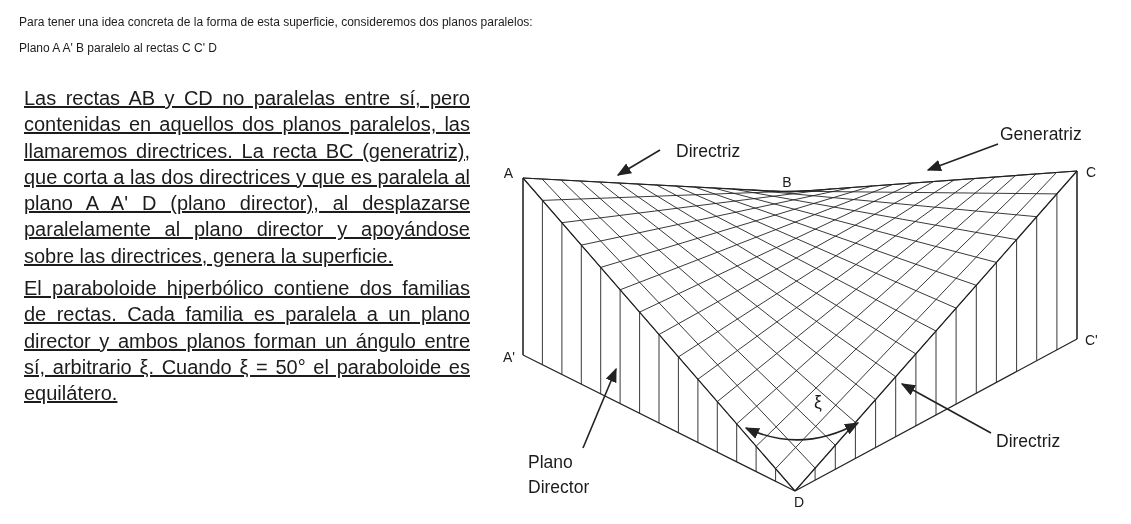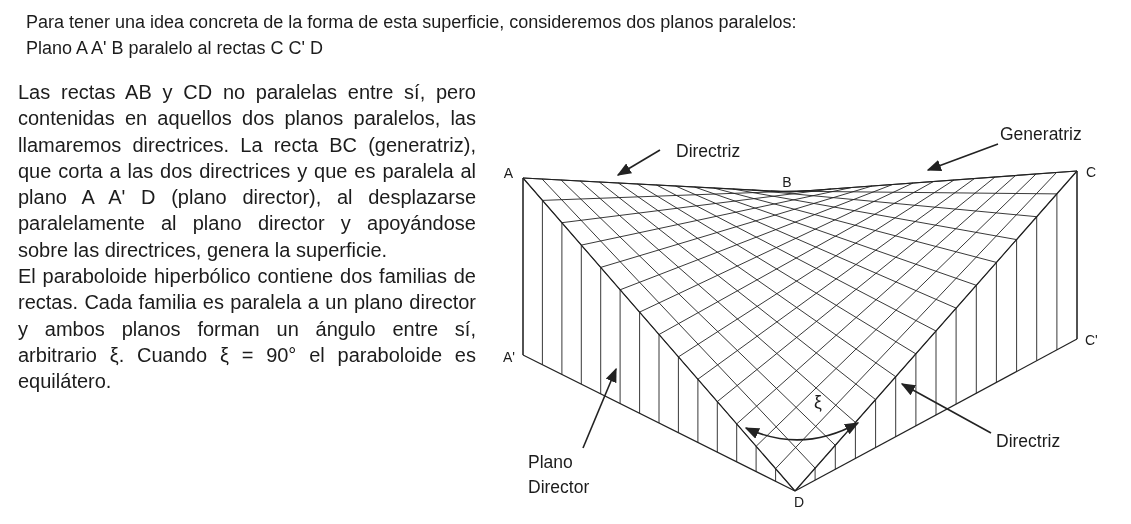--- a/index.html
+++ b/index.html
@@ -8,34 +8,34 @@
     background: #ffffff;
     overflow: hidden;
   }
   body {
     position: relative;
     font-family: "Liberation Sans", sans-serif;
     color: #1c1c1c;
   }
   .intro {
     position: absolute;
-    left: 26px; top: 9px;
+    left: 19px; top: 9px;
     width: 1105px;
-    font-size: 18px;
+    font-size: 12px;
     line-height: 26px;
   }
   .left-col {
     position: absolute;
     left: 18px; top: 79px;
     width: 458px;
     font-size: 20px;
     line-height: 26.3px;
     text-align: justify;
   }
-  .left-col p { margin: 0; }
+  .left-col p { margin: 6px; text-decoration: underline; }
   .diagram {
     position: absolute;
     left: 485px; top: 118px;
     width: 646px; height: 406px;
   }
   .diagram svg { display: block; }
   .diagram text {
     font-family: "Liberation Sans", sans-serif;
     fill: #1c1c1c;
   }
@@ -45,21 +45,21 @@
 
 <div class="page">
 
   <div class="intro">
     <div>Para tener una idea concreta de la forma de esta superficie, consideremos dos planos paralelos:</div>
     <div>Plano A A' B paralelo al rectas C C' D</div>
   </div>
 
   <div class="left-col">
     <p>Las rectas AB y CD no paralelas entre sí, pero contenidas en aquellos dos planos paralelos, las llamaremos directrices. La recta BC (generatriz), que corta a las dos directrices y que es paralela al plano A A' D (plano director), al desplazarse paralelamente al plano director y apoyándose sobre las directrices, genera la superficie.</p>
-    <p>El paraboloide hiperbólico contiene dos familias de rectas. Cada familia es paralela a un plano director y ambos planos forman un ángulo entre sí, arbitrario ξ. Cuando ξ = 90° el paraboloide es equilátero.</p>
+    <p>El paraboloide hiperbólico contiene dos familias de rectas. Cada familia es paralela a un plano director y ambos planos forman un ángulo entre sí, arbitrario ξ. Cuando ξ = 50° el paraboloide es equilátero.</p>
   </div>
 
   <div class="diagram">
     <svg width="646" height="406" viewBox="0 0 646 406" xmlns="http://www.w3.org/2000/svg">
       <defs>
         <marker id="arrowhead" viewBox="0 0 10 8" refX="9" refY="4" markerWidth="9" markerHeight="7.2" orient="auto-start-reverse">
           <path d="M0,0 L10,4 L0,8 z" fill="#222222"></path>
         </marker>
       </defs>
     <line x1="38.0" y1="60.0" x2="310.0" y2="373.0" stroke="#222222" stroke-width="0.9"></line>

